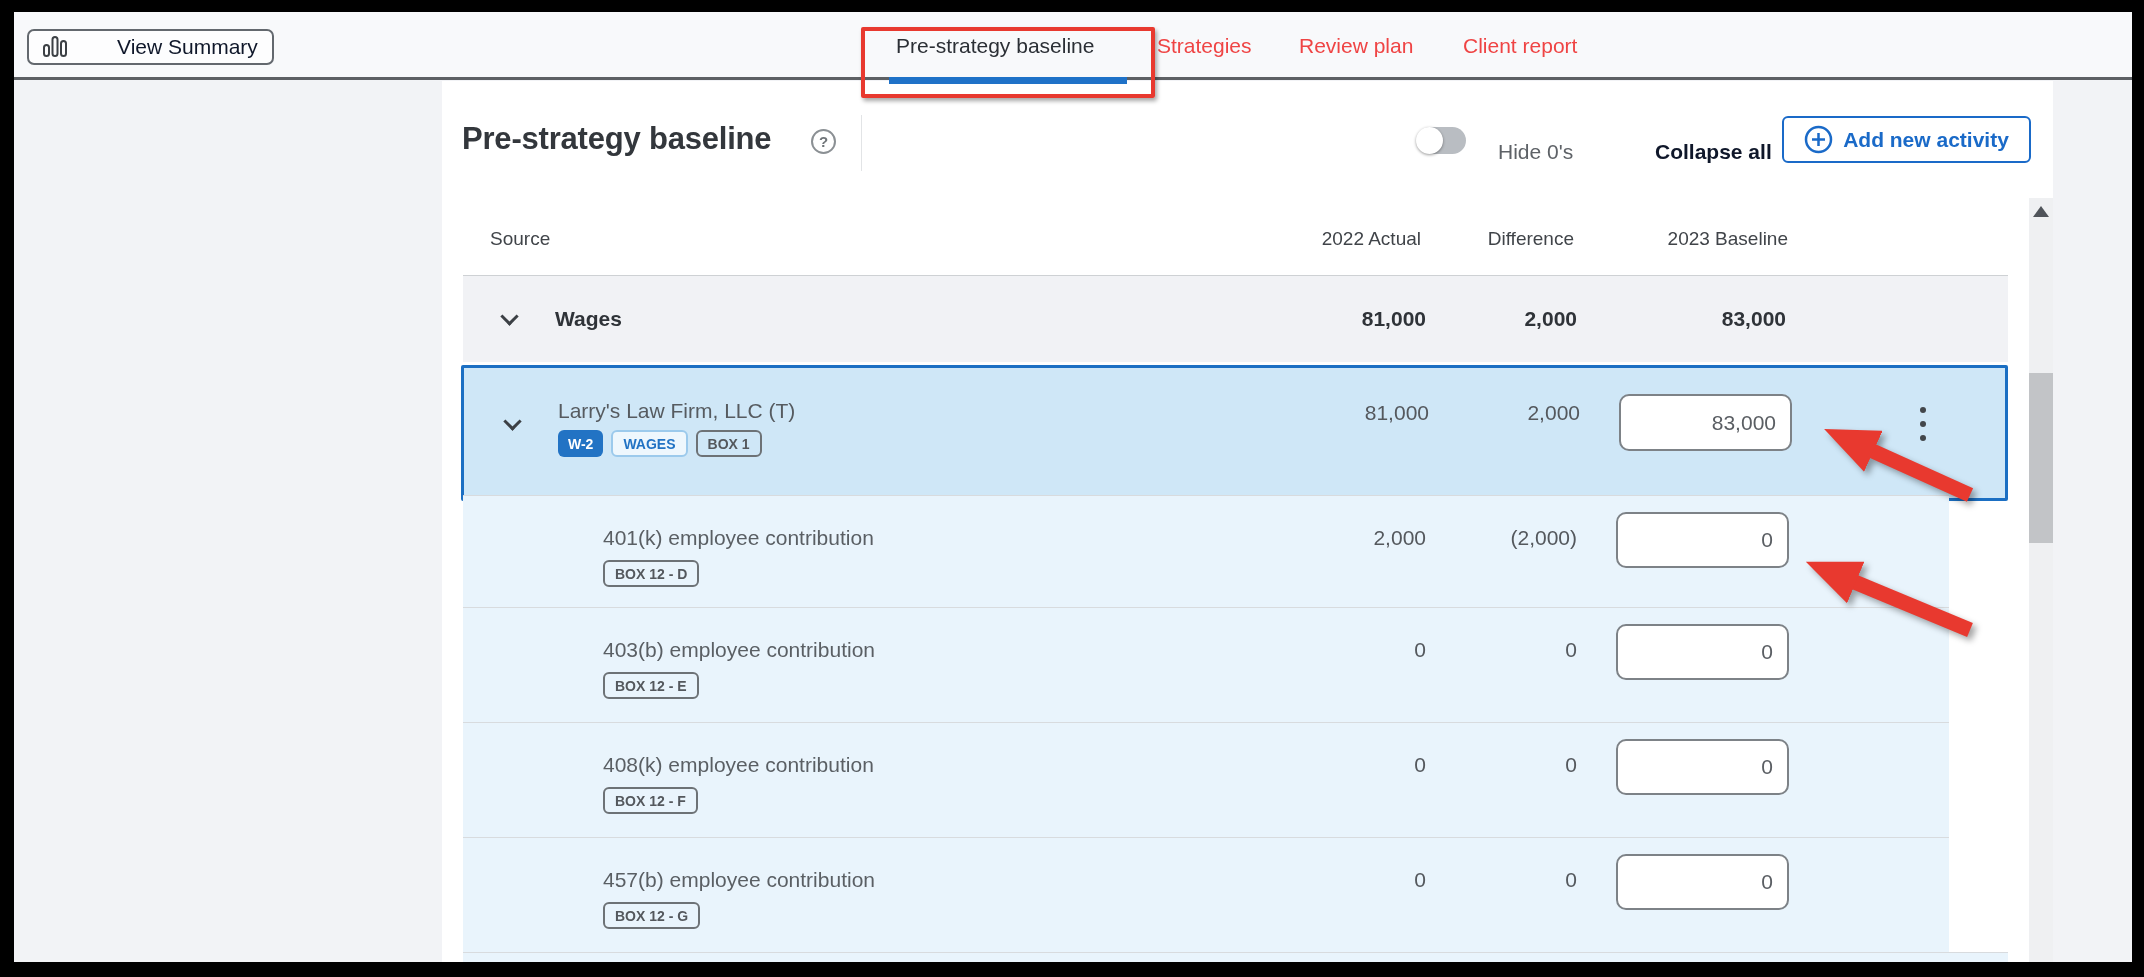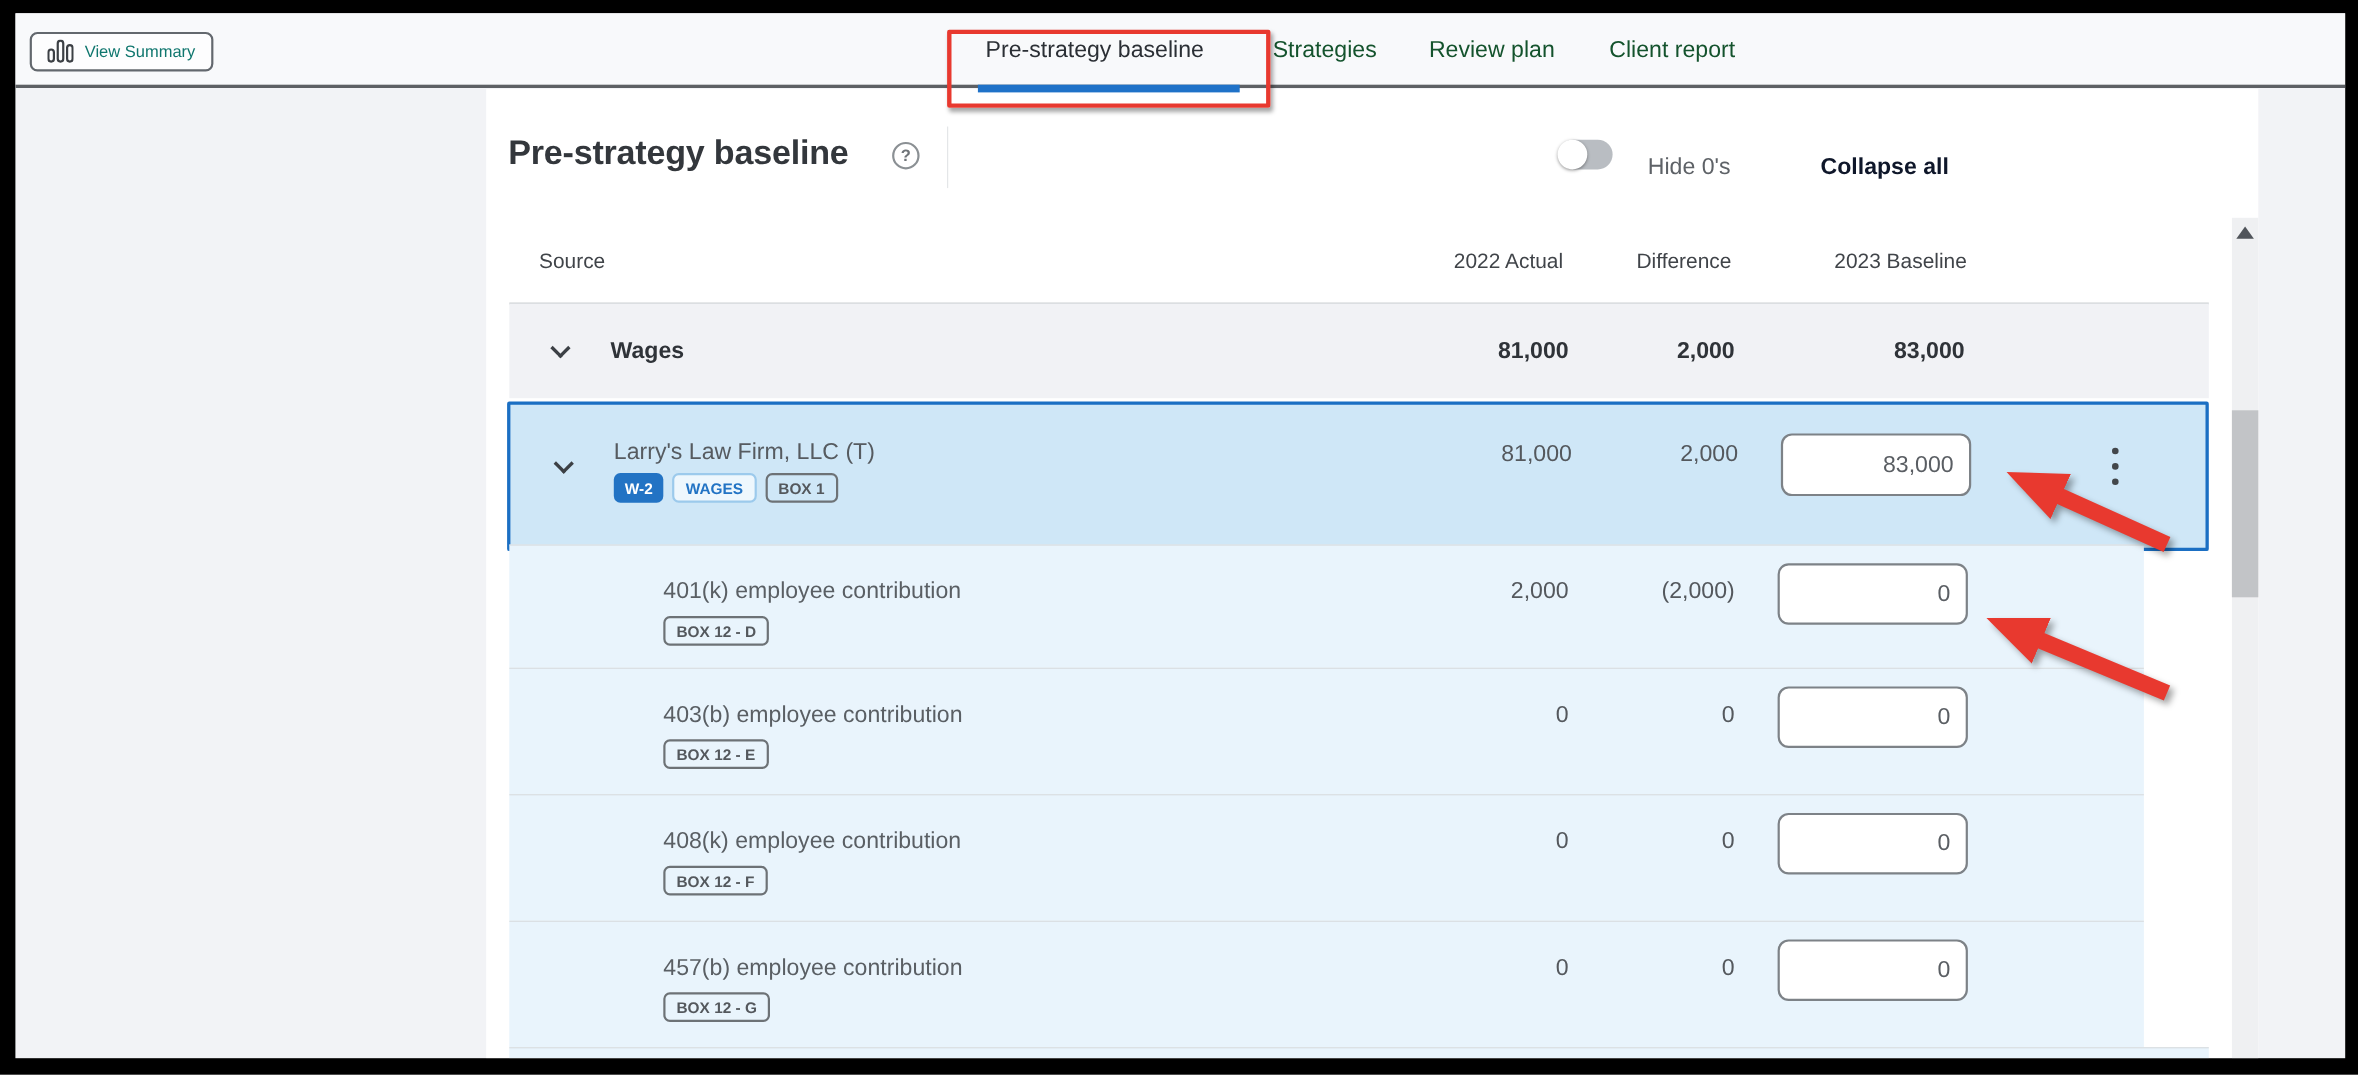--- a/index.html
+++ b/index.html
@@ -7,23 +7,23 @@
   body { background:#000; position:relative; font-family:"Liberation Sans", sans-serif; overflow:hidden; }
 
   .content { position:absolute; left:14px; top:12px; width:2118px; height:950px; background:#f2f3f6; overflow:hidden; }
 
   
   .topbar { position:absolute; left:0; top:0; width:2118px; height:65px; background:#f8f9fb; }
   .topbar-divider { position:absolute; left:0; top:65px; width:2118px; height:3px; background:#5d6064; z-index:3; }
 
   .view-summary-btn { position:absolute; left:13px; top:17px; height:36px; display:flex; align-items:center; gap:10px;
     padding:0 14px; border:2px solid #63686e; border-radius:7px; background:#fdfdfe; cursor:pointer; }
-  .view-summary-btn span { font-size:15px; color:#0f766e; font-weight:500; }
-
-  .tab { position:absolute; top:22px; font-size:21px; color:#14532d; cursor:pointer; white-space:nowrap; }
+  .view-summary-btn span { font-size:21px; color:#0f172a; font-weight:500;margin-left:40px; }
+
+  .tab { position:absolute; top:22px; font-size:21px; color:#ef4444; cursor:pointer; white-space:nowrap; }
   .tab.active { color:#2b2f35; font-weight:500; }
   .tab-underline { position:absolute; left:875px; top:65px; width:238px; height:7px; background:#1f72c8; z-index:4; }
 
   
   .panel { position:absolute; left:428px; top:69px; width:1611px; height:881px; background:#ffffff; }
 
   .page-title { position:absolute; left:20px; top:40px; font-size:31px; font-weight:700; color:#33373c; letter-spacing:-0.2px; }
   .help-icon { position:absolute; left:369px; top:48px; width:25px; height:25px; border:2px solid #8b9094; border-radius:50%;
     color:#6f7478; font-size:15px; font-weight:700; display:flex; align-items:center; justify-content:center; cursor:pointer; }
   .v-divider { position:absolute; left:419px; top:34px; width:1px; height:56px; background:#e2e4e6; }
@@ -121,20 +121,27 @@
     <div class="help-icon">?</div>
     <div class="v-divider"></div>
 
 
     <div class="toggle">
         <div class="knob"></div>
       </div>
     <div class="hide-zeros-label">Hide 0's</div>
     <div class="collapse-all">Collapse all</div>
 
+    <div class="add-activity-btn">
+      <svg width="29" height="29" viewBox="0 0 29 29">
+        <circle cx="14.5" cy="14.5" r="12.5" fill="none" stroke="#1a6ac8" stroke-width="2.5"></circle>
+        <path d="M14.5,8 V21 M8,14.5 H21" stroke="#1a6ac8" stroke-width="2.5"></path>
+      </svg>
+      <span>Add new activity</span>
+    </div>
 
     <div class="col-head" style="left:48px;">Source</div>
     <div class="col-head num-head" style="left:795px;">2022 Actual</div>
     <div class="col-head num-head" style="left:948px;">Difference</div>
     <div class="col-head num-head" style="left:1162px;">2023 Baseline</div>
     <div class="header-line"></div>
 
     <div class="group-row">
       <i class="chev row-chevron" style="left:40px; top:34px;"></i>
       <div class="label">Wages</div>

